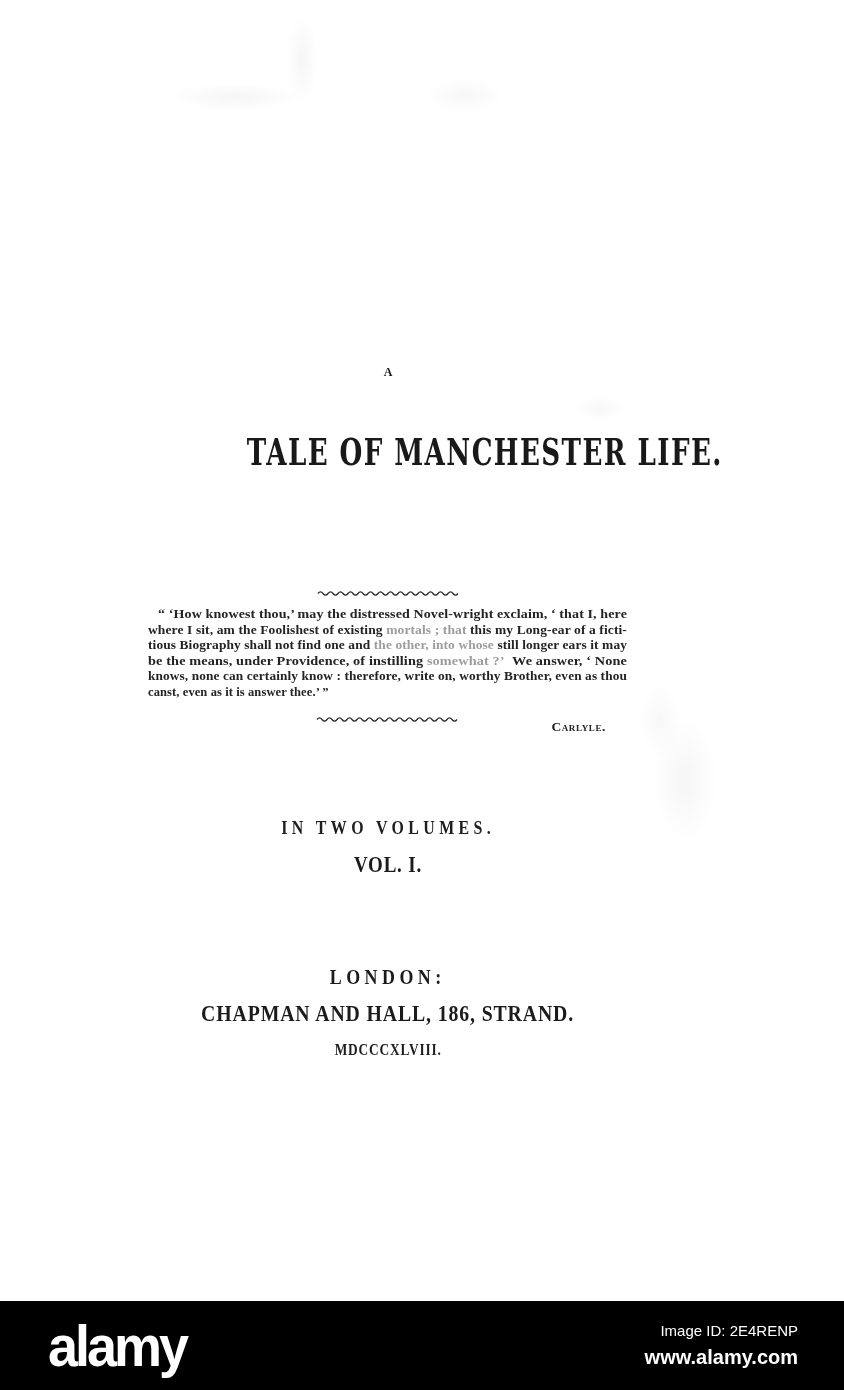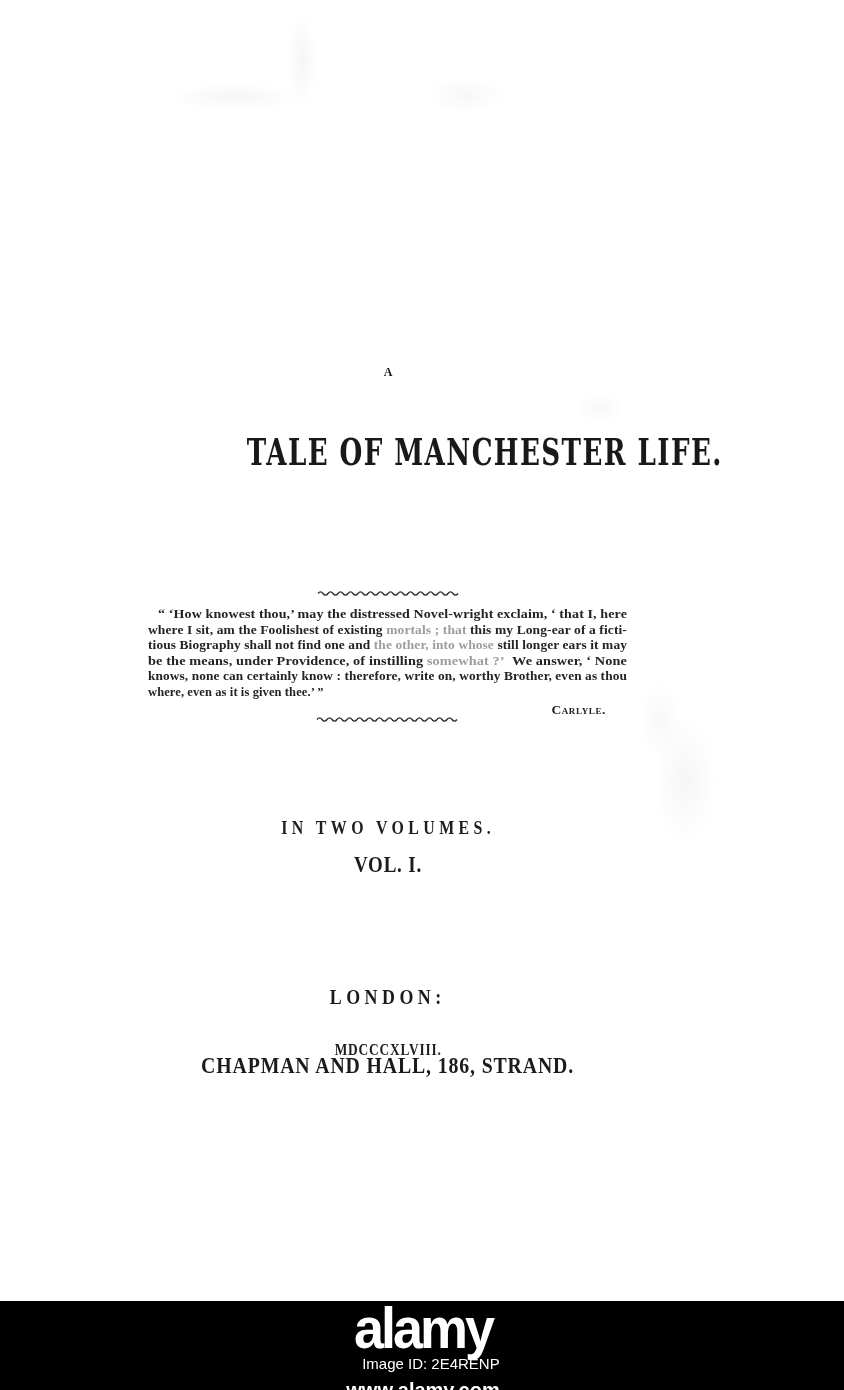--- a/index.html
+++ b/index.html
@@ -46,49 +46,48 @@
   .squiggle path { fill: none; stroke: #2b2b2b; stroke-width: 1.3; }
 
   .quote-blk { top: 607px; text-align: left; }
   .qline {
     display: block; width: max-content; white-space: nowrap;
     transform-origin: 0 50%;
     font-weight: bold; font-size: 12.5px; line-height: 15.5px;
     color: #242424; letter-spacing: 0.1px;
   }
   .qline .fade { color: #9d9d9d; }
-  .attribution-line { text-align: right; padding-right: 22px; margin-top: 0px; }
+  .attribution-line { text-align: right; padding-right: 22px; margin-top: 17px; }
   .attribution-line span {
     font-weight: bold; font-size: 13.5px; line-height: 15px;
     font-variant: small-caps; letter-spacing: 0.6px; color: #222222;
   }
 
   .volumes-blk { top: 818px; }
   .volumes-blk .fit { font-weight: bold; font-size: 18px; letter-spacing: 5px; color: #1e1e1e; }
 
   .vol-blk { top: 851px; }
   .vol-blk .fit { font-weight: bold; font-size: 24px; letter-spacing: 1px; color: #1b1b1b; }
 
-  .london-blk { top: 986px; }
+  .london-blk { top: 966px; }
   .london-blk .fit { font-weight: bold; font-size: 20px; letter-spacing: 5px; color: #1b1b1b; }
 
-  .publisher-blk { top: 1053px; }
+  .publisher-blk { top: 1001px; }
   .publisher-blk .fit { font-weight: bold; font-size: 23px; letter-spacing: 1px; color: #1b1b1b; }
 
   .year-blk { top: 1041px; text-decoration: underline; }
   .year-blk .fit { font-weight: bold; font-size: 16px; letter-spacing: 1px; color: #1d1d1d; }
 
   .watermark-bar {
     position: absolute; left: 0; right: 0; top: 1301px; bottom: 0;
     background: var(--bar-bg, #000000);
     display: flex; align-items: center; justify-content: space-between;
     padding: 0 46px 0 48px; box-sizing: border-box;
     font-family: "Liberation Sans", sans-serif;
     color: var(--bar-text, #ffffff);
-    flex-direction: column;
   }
   .alamy-logo {
     font-weight: bold; font-size: 54px; letter-spacing: -3px;
     line-height: 1; transform: scaleY(1.05);
   }
   .wm-right { text-align: right; }
   .wm-image-id { font-size: 15px; font-weight: normal; line-height: 1.2; margin-bottom: 5px; }
   .wm-url { font-size: 20px; font-weight: bold; line-height: 1.2; }
 </style>
 </head>
@@ -112,21 +111,21 @@
         </svg>
     </div>
 
     <div class="blk quote-blk">
       <div>
           <div class="qline" style="margin-left: 10px; transform: scaleX(1.1208);"><span>“ ‘How knowest thou,’ may the distressed Novel-wright exclaim, ‘ that I, here</span></div>
           <div class="qline" style="transform: scaleX(1.0808);"><span>where I sit, am the Foolishest of existing </span><span class="fade">mortals ; that</span><span> this my Long-ear of a ficti-</span></div>
           <div class="qline" style="transform: scaleX(1.0722);"><span>tious Biography shall not find one and </span><span class="fade">the other, into whose</span><span> still longer ears it may</span></div>
           <div class="qline" style="transform: scaleX(1.1427);"><span>be the means, under Providence, of instilling </span><span class="fade">somewhat ?’</span><span>&nbsp;&nbsp;We answer, ‘ None</span></div>
           <div class="qline" style="transform: scaleX(1.0667);"><span>knows, none can certainly know : therefore, write on, worthy Brother, even as thou</span></div>
-          <div class="qline"><span>where, even as it is given thee.’ ”</span></div>
+          <div class="qline"><span>canst, even as it is answer thee.’ ”</span></div>
         </div>
       <div class="attribution-line">
         <span>Carlyle.</span>
       </div>
     </div>
 
     <div class="blk squiggle-blk-bottom">
       <svg class="squiggle" width="145" height="8" viewBox="0 0 145 8">
           <path d="M1 4.5 q2.5 -3.2 5 0 t 5 0 t 5 0 t 5 0 t 5 0 t 5 0 t 5 0 t 5 0 t 5 0 t 5 0 t 5 0 t 5 0 t 5 0 t 5 0 t 5 0 t 5 0 t 5 0 t 5 0 t 5 0 t 5 0 t 5 0 t 5 0 t 5 0 t 5 0 t 5 0 t 5 0 t 5 0 t 5 0"></path>
         </svg>

